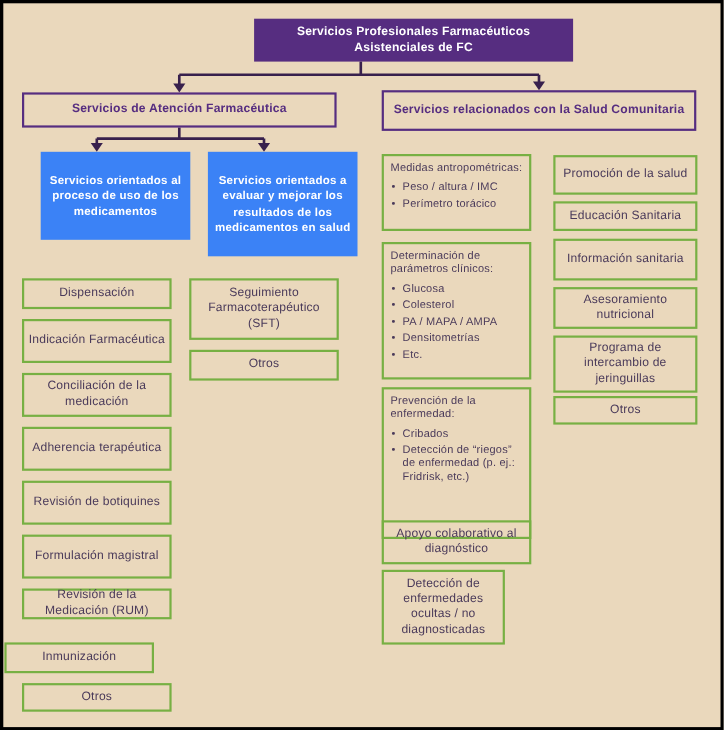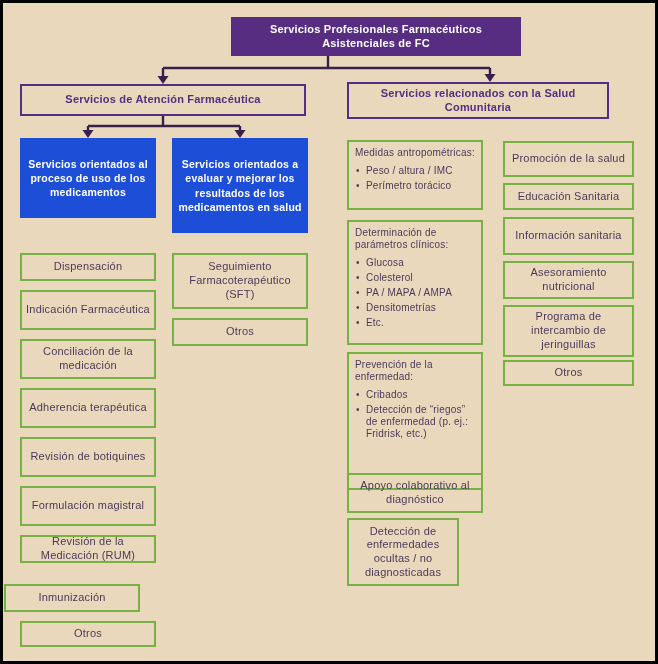--- a/index.html
+++ b/index.html
@@ -40,26 +40,27 @@
     padding: 3px 8px;
   }
   .outline-purple {
     border: 2.5px solid #562d80;
     color: #562d80;
     font-weight: bold;
     font-size: 11px;
     padding: 2px 6px;
   }
   .filled-green {
-    background: #1d4ed8;
+    background: #3b82f6;
     color: #ffffff;
     font-weight: bold;
     font-size: 10.5px;
     padding: 3px 5px;
     line-height: 1.35;
+    margin-left: 17px;
   }
   .outline-green {
     border: 2px solid #77b043;
     color: #4a3a5a;
     font-size: 11px;
     padding: 2px 4px;
   }
   .panel {
     display: block;
     text-align: left;
@@ -116,21 +117,21 @@
   </svg>
 
   <div class="box filled-purple" style="left:180px; top:14px; width:290px; height:39px;margin-left:48px;">
     <span>Servicios Profesionales Farmacéuticos Asistenciales de FC</span>
   </div>
 
   <div class="box outline-purple" style="left:17px; top:81px; width:286px; height:32px;">
     <span>Servicios de Atención Farmacéutica</span>
   </div>
 
-  <div class="box outline-purple" style="left:344px; top:79px; width:262px; height:37px;">
+  <div class="box outline-purple" style="left:344px; top:79px; width:286px; height:37px;">
     <span>Servicios relacionados con la Salud Comunitaria</span>
   </div>
 
   <div class="box filled-green" style="left:17px; top:135px; width:136px; height:80px;">
     <span>Servicios orientados al proceso de uso de los medicamentos</span>
   </div>
 
   <div class="box outline-green" style="left:17px; top:250px; width:136px; height:28px;">
     <span>Dispensación</span>
   </div>

